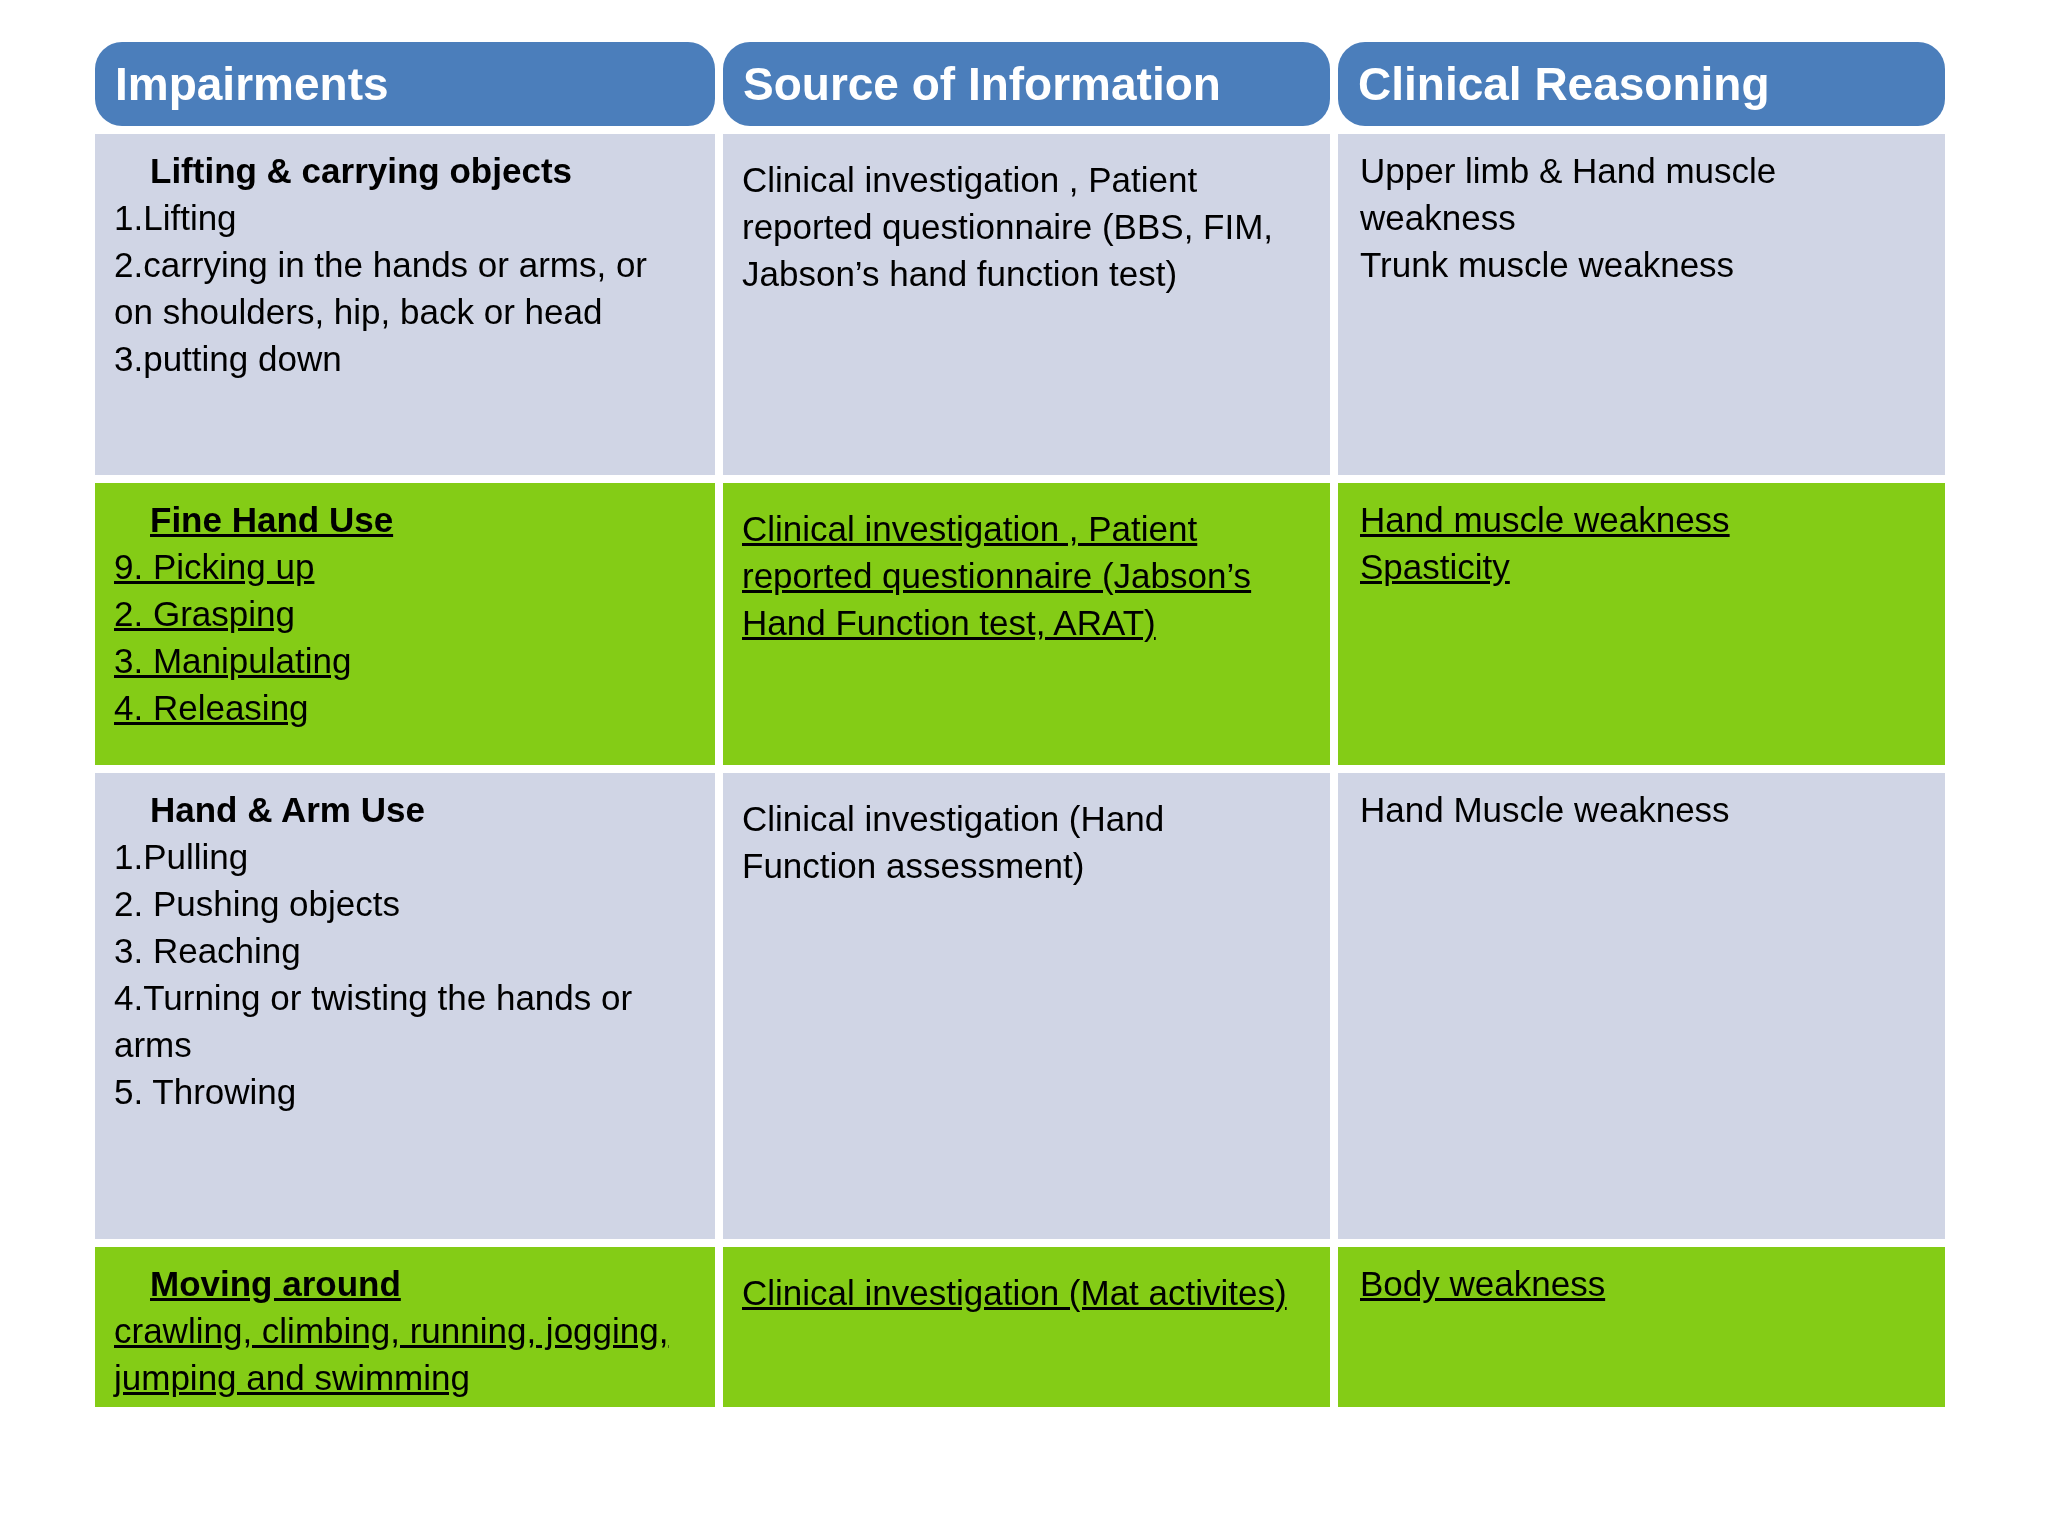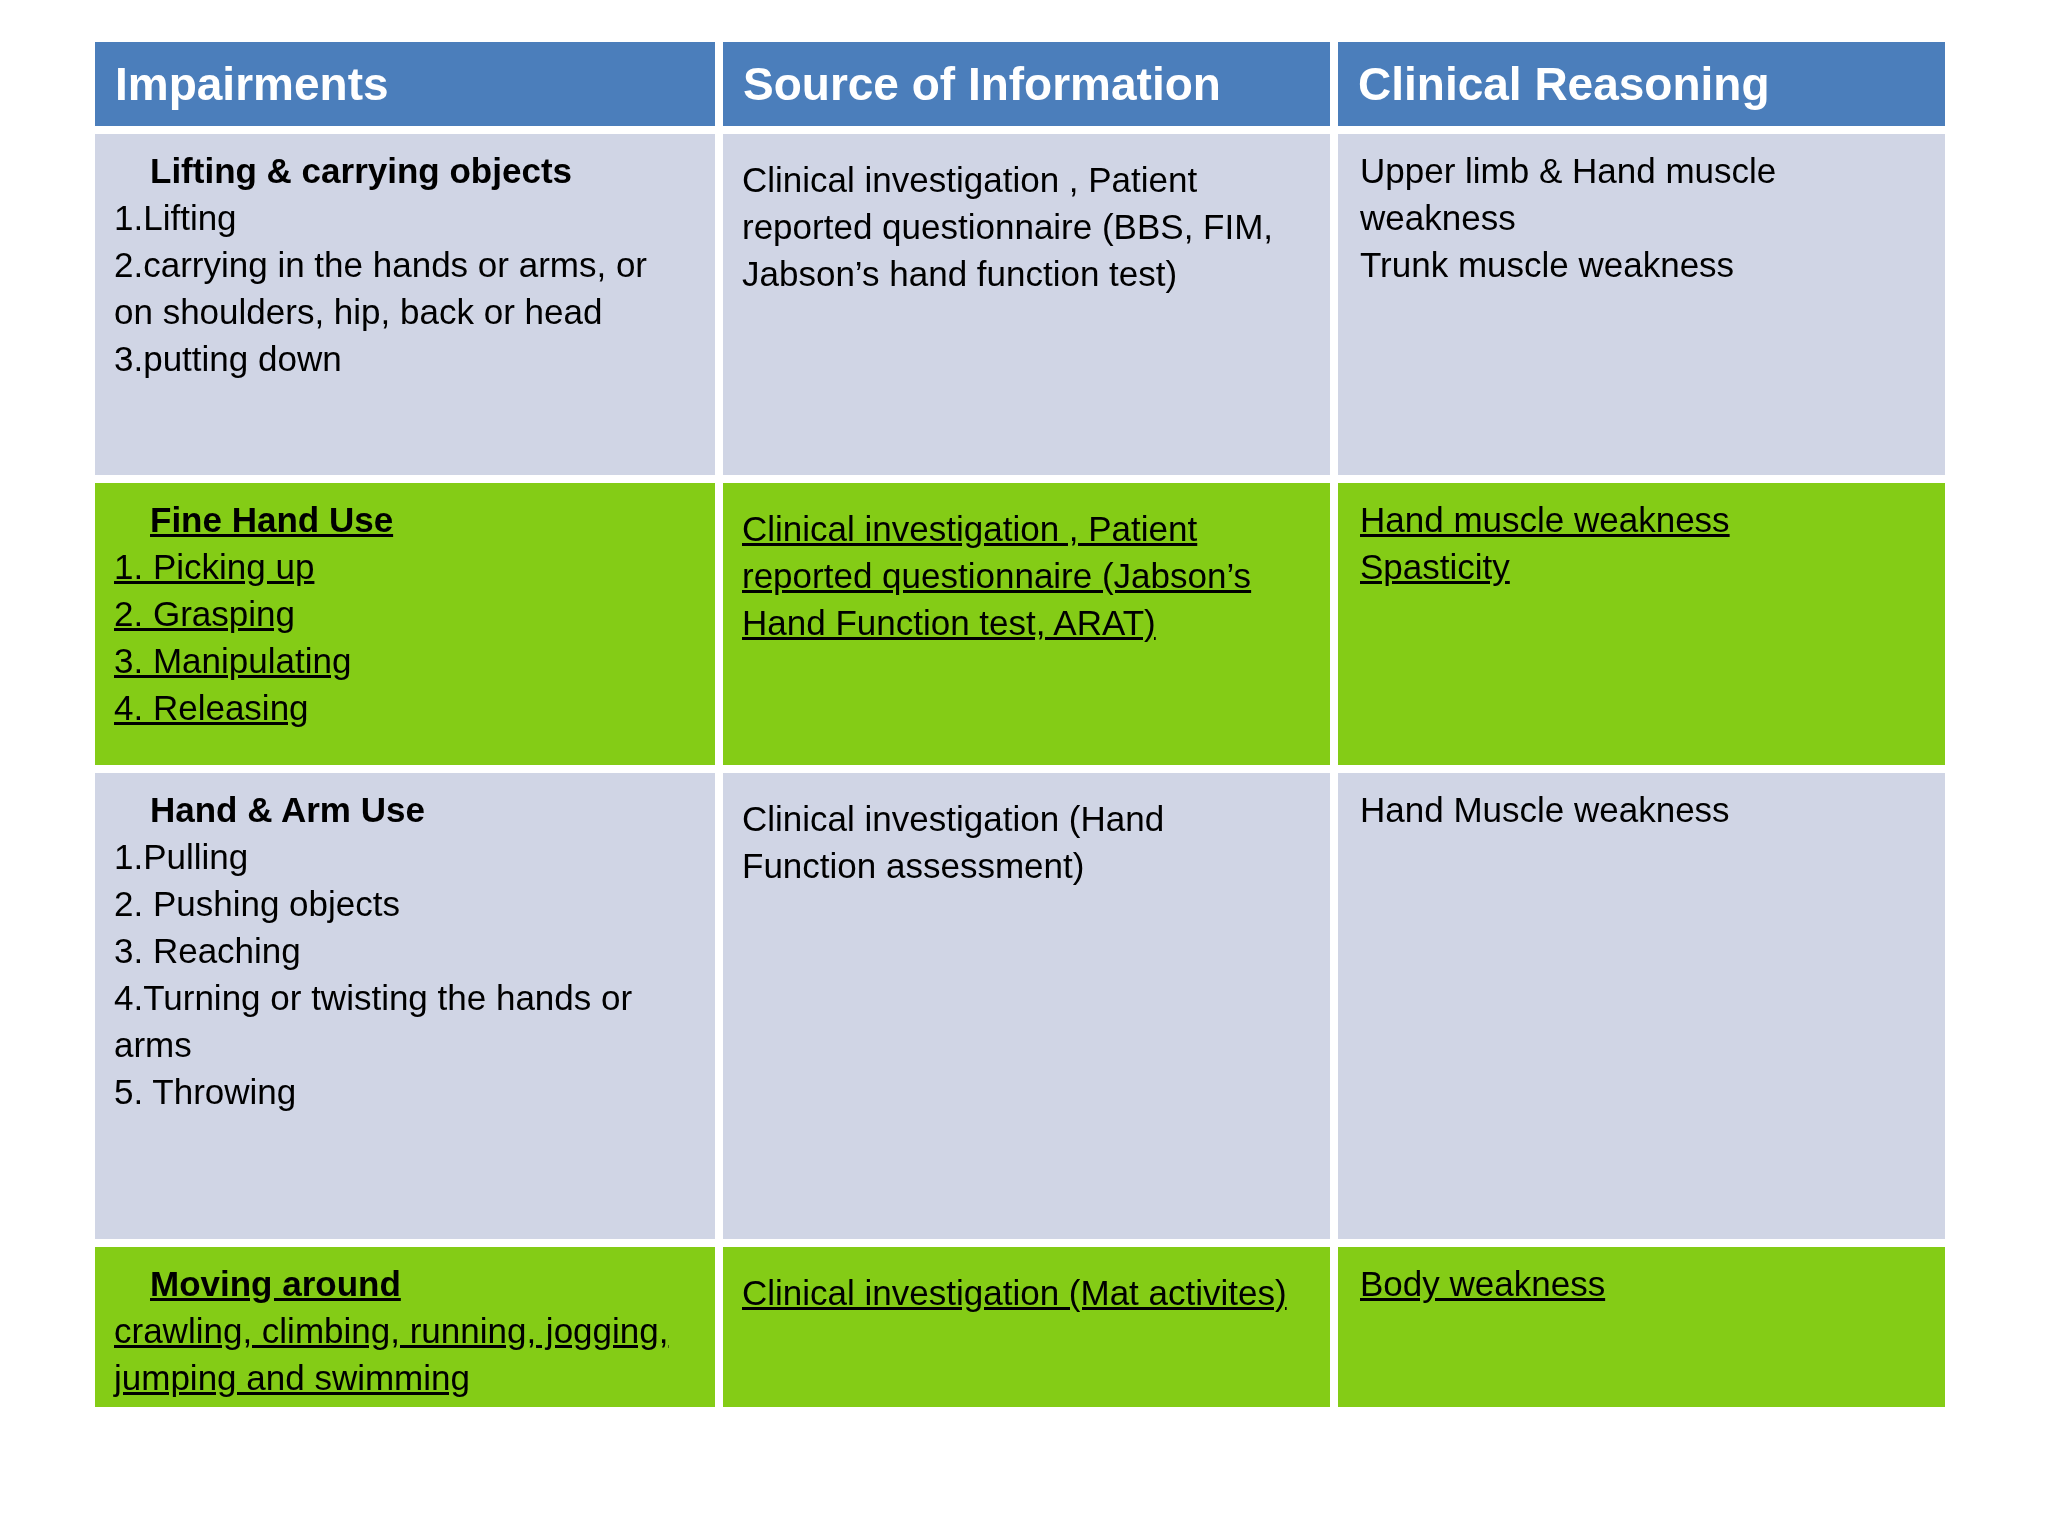--- a/index.html
+++ b/index.html
@@ -27,20 +27,21 @@
   .th {
     background: #4b7ebb;
     color: #ffffff;
     font-weight: bold;
     font-size: 46px;
     display: flex;
     align-items: center;
     padding: 0 10px 0 20px;
     white-space: nowrap;
     overflow: hidden;
+    border-radius: 27px;
   }
   .cell {
     font-size: 35px;
     line-height: 47px;
     overflow: hidden;
   }
   .cell.col1 { padding: 13px 46px 0 19px; }
   .cell.col2 { padding: 22px 29px 0 19px; }
   .cell.col3 { padding: 13px 29px 0 22px; }
   .band-dark  { background: #d0d5e5; }
@@ -71,21 +72,21 @@
   <div class="cell col2 band-dark">
     <div>Clinical investigation , Patient reported questionnaire (BBS, FIM, Jabson’s hand function test)</div>
   </div>
   <div class="cell col3 band-dark">
     <div>Upper limb &amp; Hand muscle weakness</div>
     <div>Trunk muscle weakness</div>
   </div>
 
   <div class="cell col1 band-light">
     <div class="cell-title">Fine Hand Use</div>
-    <div>1. Picking up</div>
+    <div>9. Picking up</div>
     <div>2. Grasping</div>
     <div>3. Manipulating</div>
     <div>4. Releasing</div>
   </div>
   <div class="cell col2 band-light">
     <div>Clinical investigation , Patient reported questionnaire (Jabson’s Hand Function test, ARAT)</div>
   </div>
   <div class="cell col3 band-light">
     <div>Hand muscle weakness</div>
     <div>Spasticity</div>

